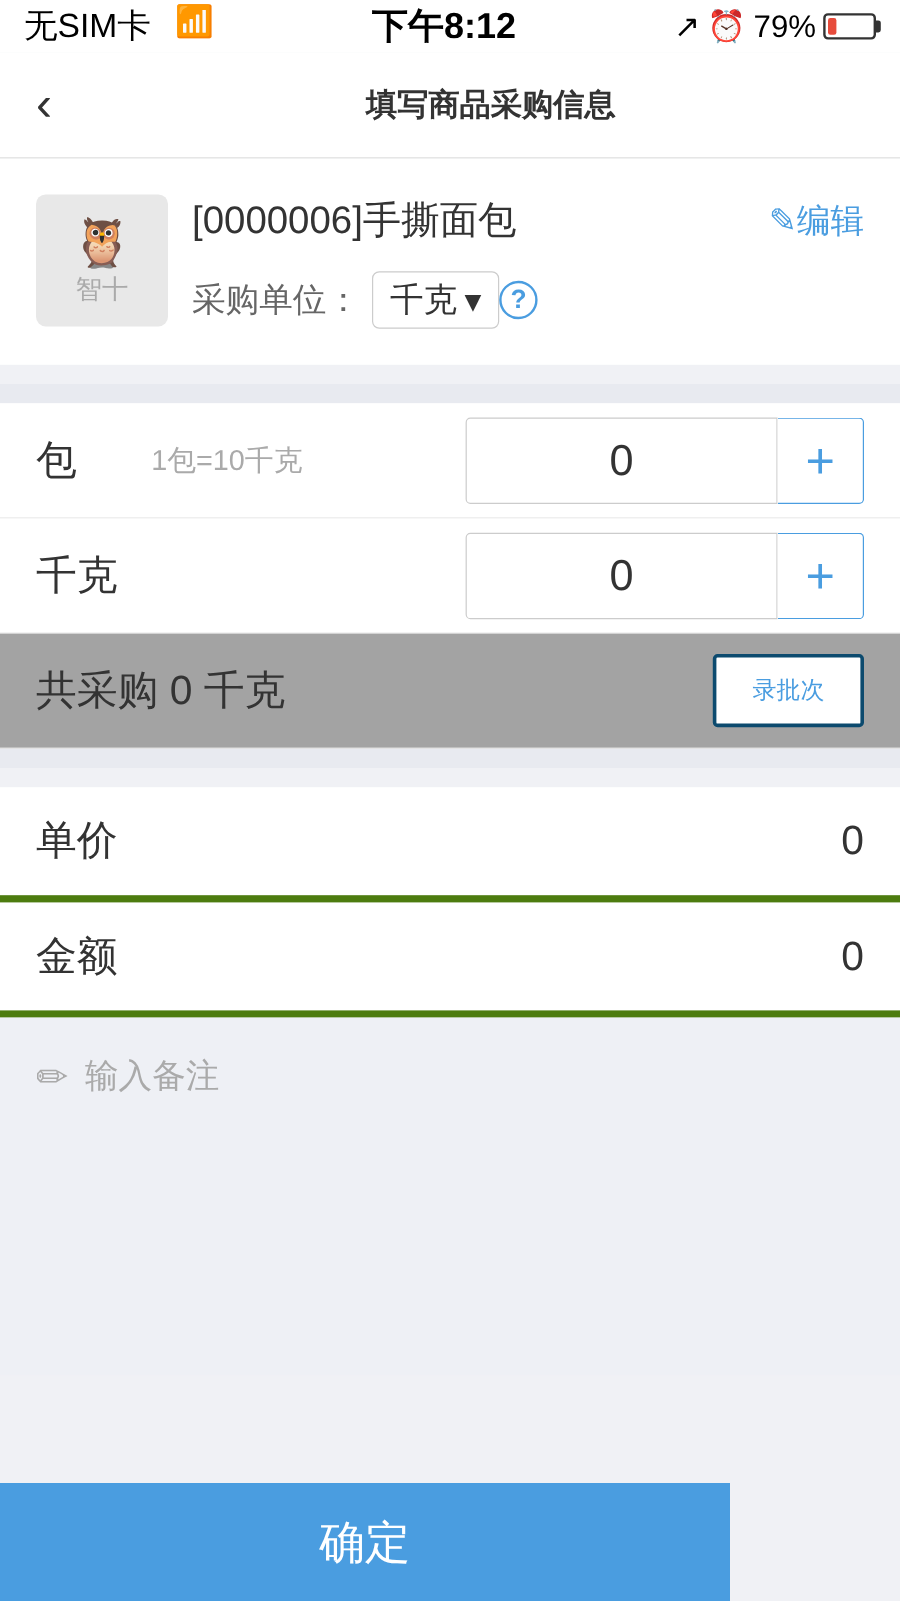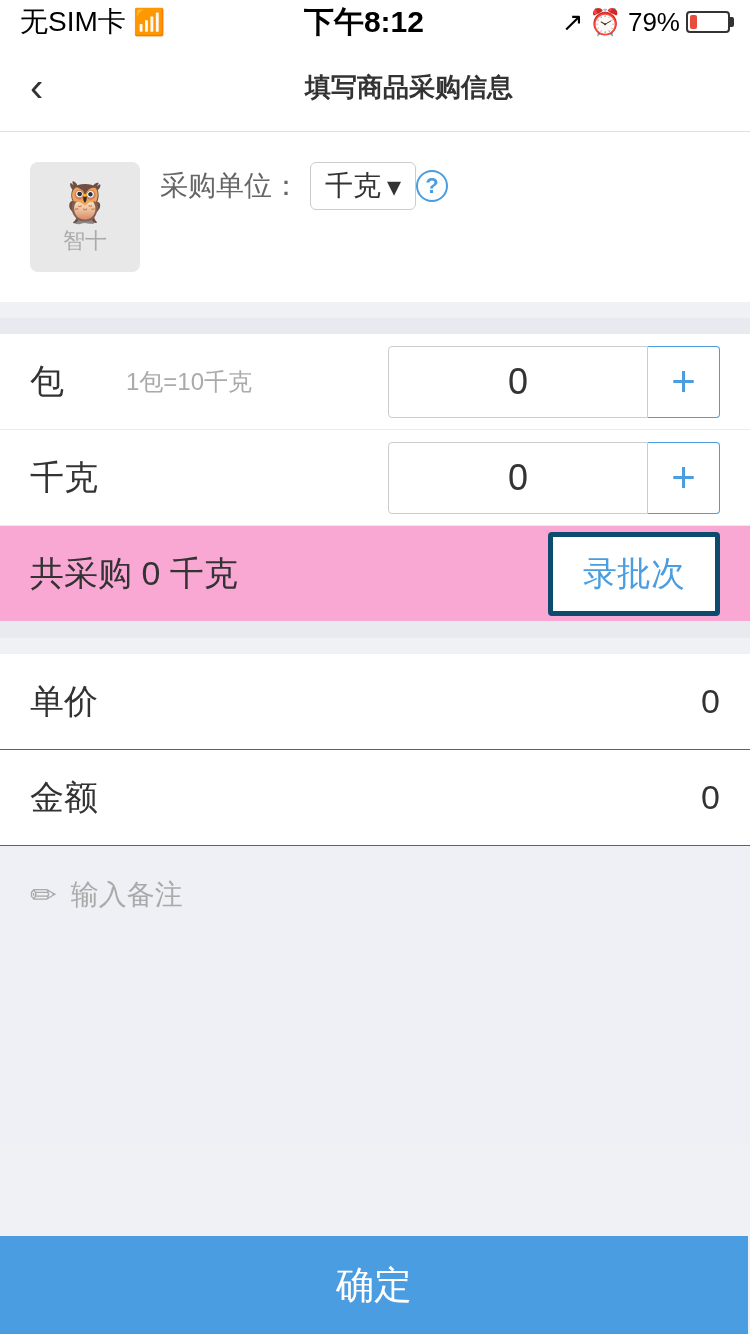--- a/index.html
+++ b/index.html
@@ -16,21 +16,21 @@
     .status-bar {
       height: 44px;
       background: #fff;
       display: flex;
       align-items: center;
       justify-content: space-between;
       padding: 0 20px;
       font-size: 28px;
       font-weight: 500;
     }
-    .status-left { display: flex; align-items: center; gap: 8px; }
+    .status-left { display: flex; gap: 20px; }
     .status-center { font-size: 30px; font-weight: 600; }
     .status-right { display: flex; align-items: center; gap: 6px; font-size: 26px; }
     .battery {
       display: inline-flex; align-items: center; gap: 2px;
     }
     .battery-body {
       width: 44px; height: 22px; border: 2px solid #333; border-radius: 4px;
       position: relative; display: flex; align-items: center; padding: 2px;
     }
     .battery-body::after {
@@ -207,49 +207,49 @@
       font-weight: 300;
     }
 
     
     .summary-row {
       display: flex;
       align-items: center;
       justify-content: space-between;
       padding: 0 30px;
       height: 96px;
-      background: #f9a8d4;
+      background: #a3a3a3;
       border-bottom: 1px solid #ebebeb;
     }
     .summary-text {
       font-size: 34px;
       color: #333;
     }
     .record-btn {
-      border: 5px solid #0c4a6e;
+      border: 3px solid #0c4a6e;
       color: #4a9de0;
-      font-size: 34px;
+      font-size: 20px;
       padding: 14px 30px;
       border-radius: 4px;
       background: #fff;
       cursor: pointer;
     }
 
     
     .price-section {
       background: #fff;
       margin-top: 16px;
     }
     .price-row {
       display: flex;
       align-items: center;
       justify-content: space-between;
       padding: 0 30px;
       height: 96px;
-      border-bottom: 1px solid #4d7c0f;
+      border-bottom: 6px solid #4d7c0f;
     }
     .price-label {
       font-size: 34px;
       color: #333;
     }
     .price-value {
       font-size: 34px;
       color: #333;
     }
 
@@ -271,21 +271,21 @@
       flex: 1;
       background: #eef0f5;
       min-height: 200px;
     }
 
     
     .confirm-btn-wrap {
       position: fixed;
       bottom: 0;
       left: 0;
-      width: 748px;
+      width: 608px;
       background: #4a9de0;
       height: 98px;
       display: flex;
       align-items: center;
       justify-content: center;
       cursor: pointer;
     }
     .confirm-btn-text {
       font-size: 38px;
       color: #fff;
@@ -321,20 +321,24 @@
 </div>
 
 <div class="product-card">
   <div class="product-thumbnail">
     <div class="product-thumbnail-inner">
       <span class="owl-icon">🦉</span>
       <span style="font-size:22px;color:#aaa;">智十</span>
     </div>
   </div>
   <div class="product-info">
+    <div class="product-name-row">
+      <span class="product-name">[0000006]手撕面包</span>
+      <span class="edit-btn">✎编辑</span>
+    </div>
     <div class="product-meta">
       <div style="display:flex;align-items:center;">
         <span class="unit-label">采购单位：</span>
         <div class="unit-select">
           <span>千克</span>
           <span>▾</span>
         </div>
       </div>
       <div class="price-ref">
         <div class="price-ref-circle">

